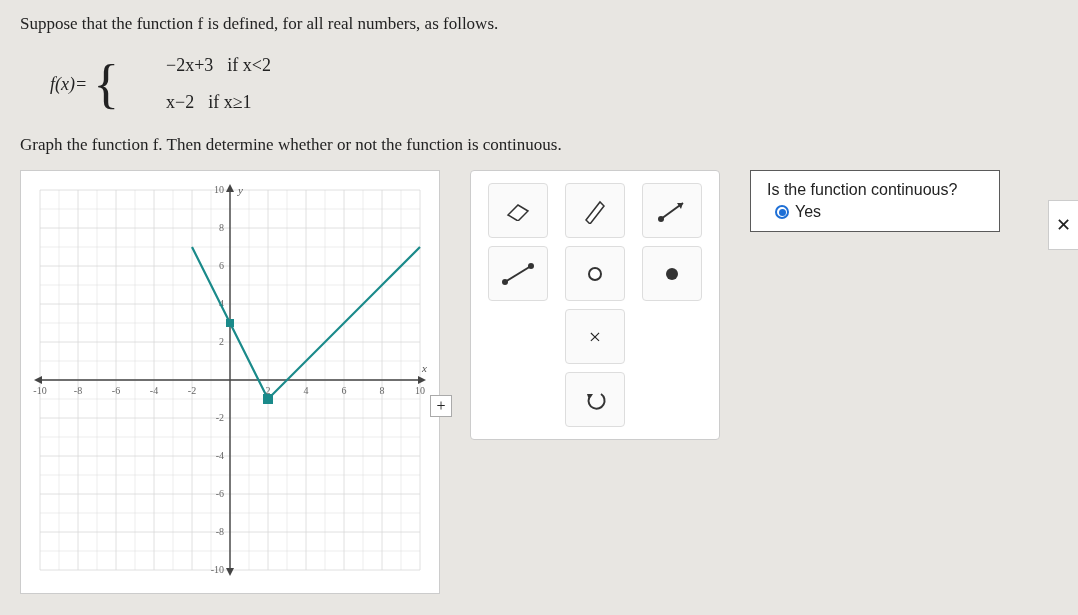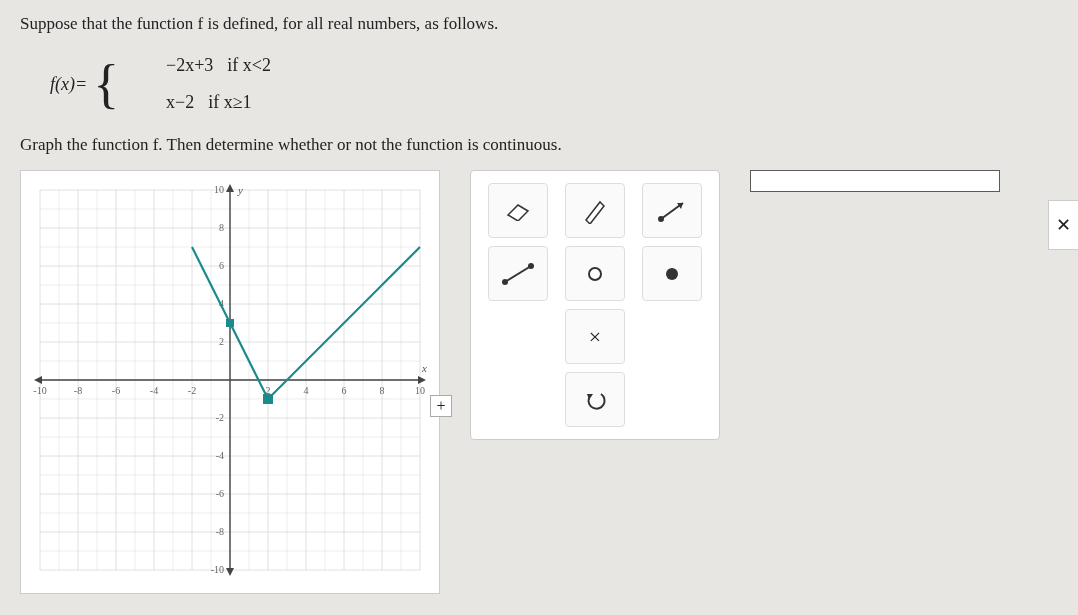--- a/index.html
+++ b/index.html
@@ -246,17 +246,24 @@
     <div class="tool">
       <svg width="24" height="24">
           <path d="M18 6 A8 8 0 1 1 6 10" fill="none" stroke="#333" stroke-width="2"></path>
           <polygon points="4,6 10,6 6,12" fill="#333"></polygon>
         </svg>
     </div>
     <div class="tool noborder"></div>
   </div>
 
   <div class="question-box">
+    <div>Is the function continuous?</div>
+    <div class="radio-row">
+      <span class="radio-outer">
+          <span class="radio-inner"></span>
+        </span>
+      <span>Yes</span>
+    </div>
   </div>
 </div>
 
 <div class="close-box">✕</div>
 <div class="zoom">+</div>
 
 </body></html>

